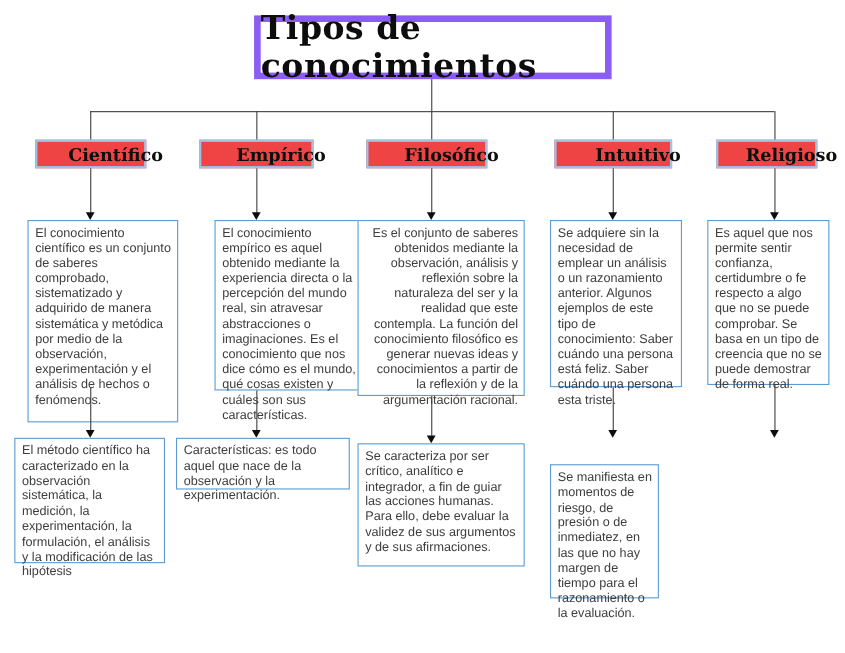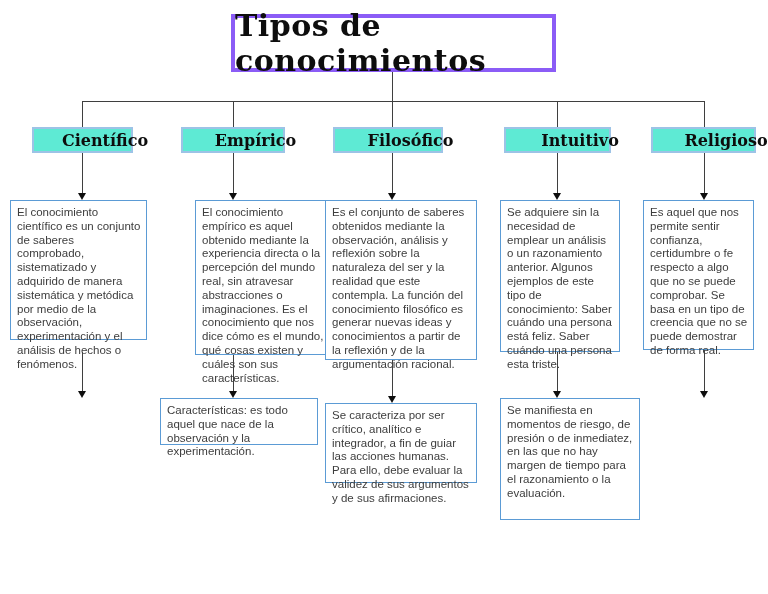--- a/index.html
+++ b/index.html
@@ -5,60 +5,60 @@
   html,body{margin:0;padding:0;}
   body{
     width:768px;height:594px;background:#ffffff;position:relative;
     font-family:"Liberation Sans", sans-serif;overflow:hidden;
   }
   .stage{position:absolute;left:0;top:0;width:768px;height:594px;}
 
   
   .title-box{
     position:absolute;left:231px;top:14px;width:325px;height:58px;
-    border:4px solid #8b5cf6;background:#fff;box-sizing:border-box;
+    border:6px solid #8b5cf6;background:#fff;box-sizing:border-box;
     display:flex;align-items:center;justify-content:center;
     font-family:"DejaVu Serif", serif;font-weight:bold;font-size:30px;color:#0d0d0d;
     letter-spacing:0.5px;
   }
   .cat-box{
     position:absolute;height:26px;top:127px;
-    border:2px solid #9dc3e6;background:#5eead4;box-sizing:border-box;
+    border:2px solid #9dc3e6;background:#ef4444;box-sizing:border-box;
     display:flex;align-items:center;justify-content:center;
     font-family:"DejaVu Serif", serif;font-weight:bold;font-size:16px;color:#0d0d0d;padding-left:45px;
   }
   .text-box{
     position:absolute;border:1.5px solid #5b9bd5;background:#fff;box-sizing:border-box;
     padding:5px 5px 4px 6px;font-size:11.5px;line-height:13.8px;color:#3d3d3d;
   }
 
   
   .vline{position:absolute;width:1px;background:#3f3f3f;}
   .hline{position:absolute;height:1px;background:#3f3f3f;}
   .arrow{position:absolute;width:9px;}
   .arrow .shaft{position:absolute;left:4px;top:0;bottom:6px;width:1px;background:#3f3f3f;}
   .arrow .head{position:absolute;bottom:0;left:0;width:0;height:0;
     border-left:4.5px solid transparent;border-right:4.5px solid transparent;
     border-top:7px solid #0d0d0d;}
 
   
   .c1.cat-box{left:32px;width:101px;} .c2.cat-box{left:181px;width:104px;}
   .c3.cat-box{left:333px;width:110px;} .c4.cat-box{left:504px;width:107px;}
-  .c5.cat-box{left:651px;width:105px;}
+  .c5.cat-box{left:651px;width:92px;}
 
-  .c1.desc{left:10px;top:200px;width:137px;height:140px;}
+  .c1.desc{left:25px;top:200px;width:137px;height:184px;}
   .c2.desc{left:164px;top:200px;width:140px;height:155px;margin-left:31px;}
-  .c3.desc{left:325px;top:200px;width:152px;height:160px;}
+  .c3.desc{left:325px;top:200px;width:152px;height:160px;text-align:right;}
   .c4.desc{left:500px;top:200px;width:120px;height:152px;}
   .c5.desc{left:643px;top:200px;width:111px;height:150px;}
 
   .c1.note{left:13px;top:398px;width:137px;height:114px;}
   .c2.note{left:160px;top:398px;width:158px;height:47px;}
-  .c3.note{left:325px;top:403px;width:152px;height:80px;}
-  .c4.note{left:500px;top:398px;width:140px;height:122px;}
+  .c3.note{left:325px;top:403px;width:152px;height:112px;}
+  .c4.note{left:500px;top:422px;width:99px;height:122px;}
   .c5.note{left:643px;top:398px;width:112px;height:110px;}
 </style>
 </head>
 <body>
 
 <div class="stage">
 
   <div class="title-box">Tipos de conocimientos</div>
 
   <div class="vline" style="left:392px;top:72px;height:55px;"></div>
@@ -115,17 +115,18 @@
     </div>
   <div class="arrow" style="left:553px;top:352px;height:46px;">
       <div class="shaft"></div>
       <div class="head"></div>
     </div>
   <div class="arrow" style="left:700px;top:350px;height:48px;">
       <div class="shaft"></div>
       <div class="head"></div>
     </div>
 
+  <div class="text-box note c1">El método científico ha caracterizado en la observación sistemática, la medición, la experimentación, la formulación, el análisis y la modificación de las hipótesis</div>
   <div class="text-box note c2">Características: es todo aquel que nace de la observación y la experimentación.</div>
   <div class="text-box note c3">Se caracteriza por ser crítico, analítico e integrador, a fin de guiar las acciones humanas. Para ello, debe evaluar la validez de sus argumentos y de sus afirmaciones.</div>
   <div class="text-box note c4">Se manifiesta en momentos de riesgo, de presión o de inmediatez, en las que no hay margen de tiempo para el razonamiento o la evaluación.</div>
 
 </div>
 
 </body></html>

